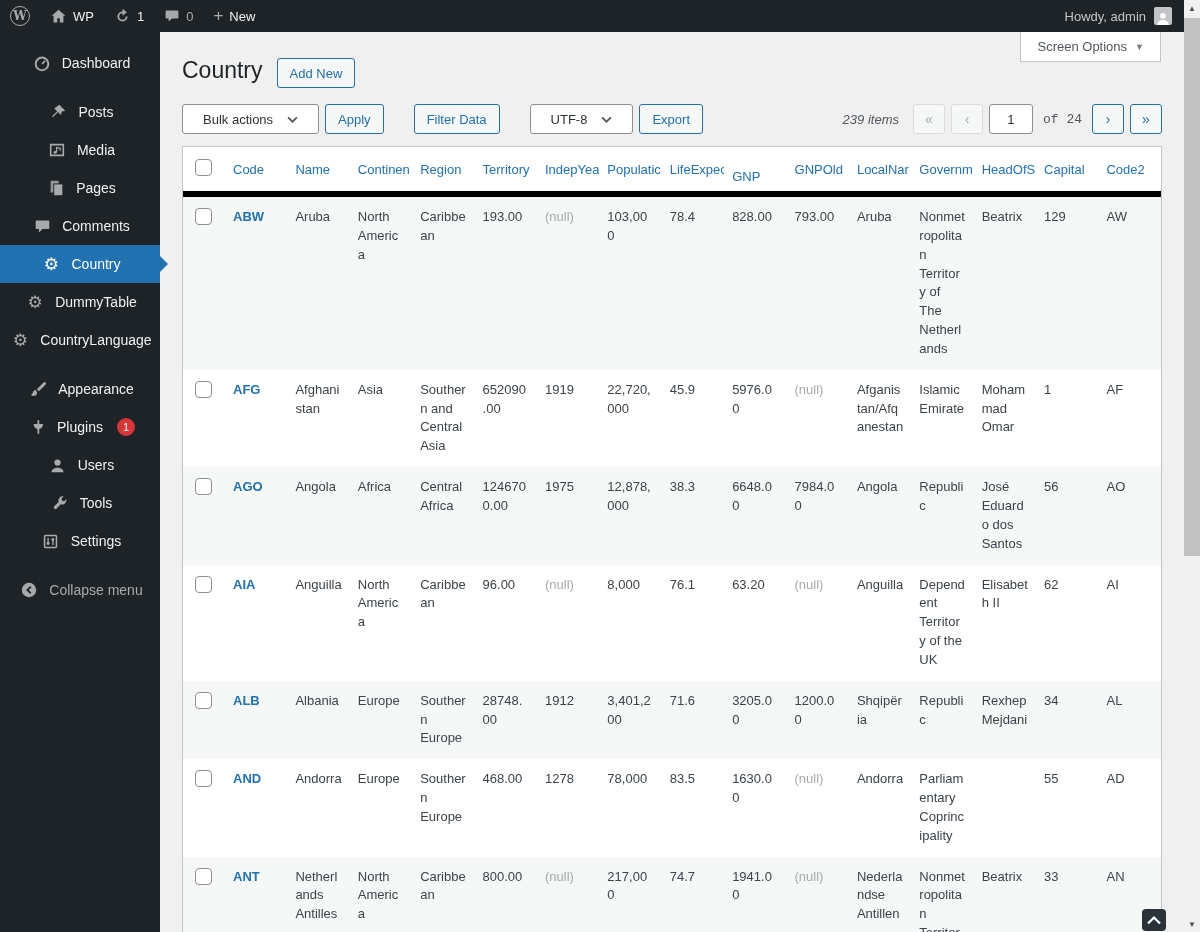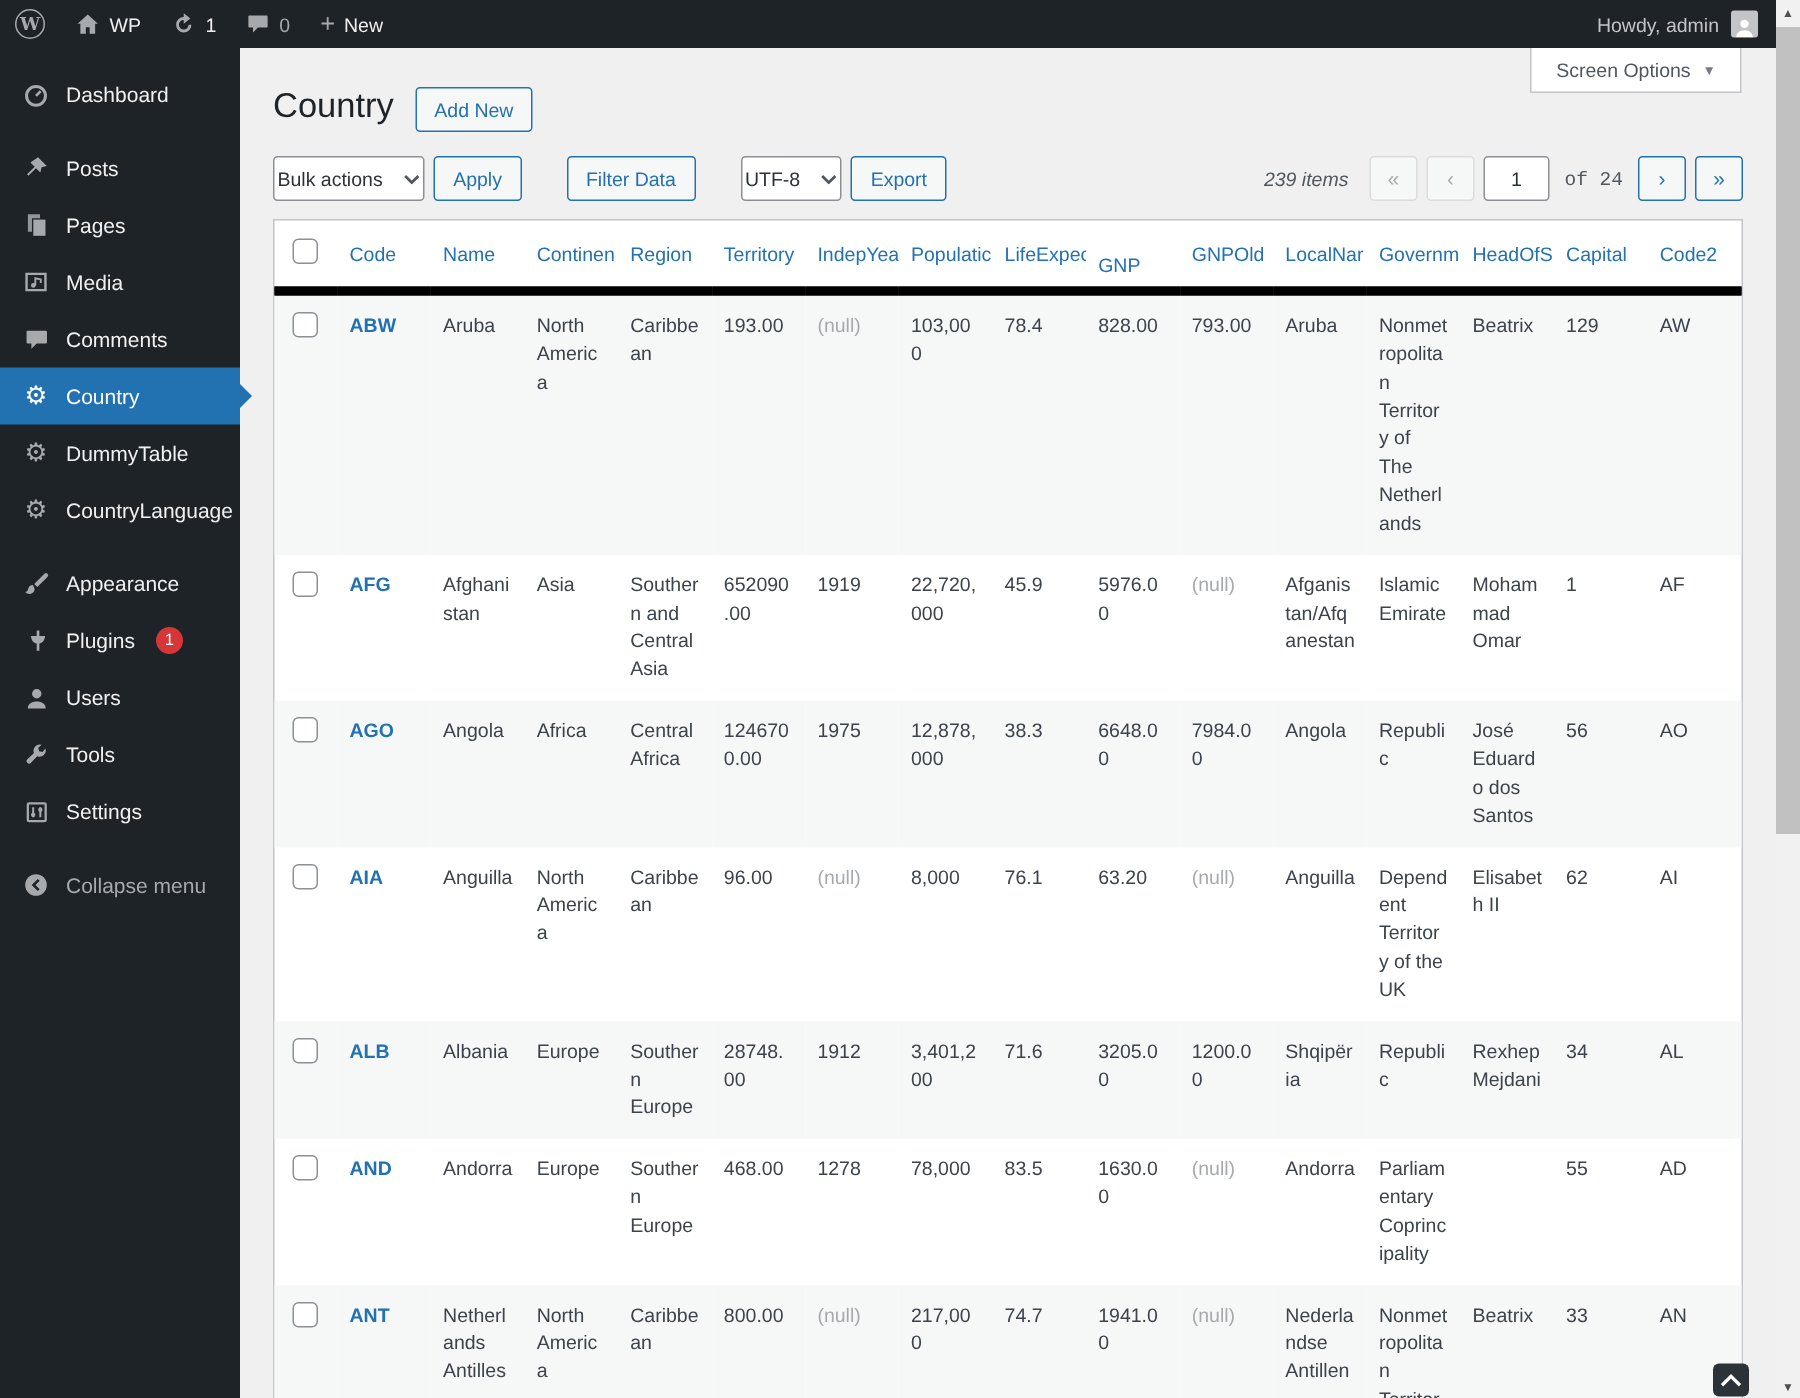--- a/index.html
+++ b/index.html
@@ -12,21 +12,21 @@
   .ab-item svg { display:block; }
   .ab-label { color:#f0f0f1; }
   .ab-count-dim { color:#a7aaad; }
   .wp-logo-circle { width:20px; height:20px; border:1.6px solid #a7aaad; border-radius:50%; display:flex; align-items:center; justify-content:center; color:#a7aaad; font-size:12px; font-weight:700; font-family:"DejaVu Serif", serif; }
   .ab-right { margin-left:auto; display:flex; align-items:center; gap:8px; padding-right:12px; }
   .avatar { width:18px; height:18px; background:#c3c4c7; border-radius:2px; display:flex; align-items:flex-end; justify-content:center; overflow:hidden; }
   .plus-glyph { font-size:17px; color:#a7aaad; line-height:1; margin-top:-2px; }
 
   
   .sidebar { position:absolute; top:32px; left:0; width:160px; height:900px; background:#1d2327; padding-top:12px; z-index:40; }
-  .menu-item { display:flex; align-items:center; gap:10px; padding:9px 12px 9px 14px; color:#f0f0f1; font-size:14px; cursor:pointer; position:relative; }
+  .menu-item { display:flex; align-items:center; gap:10px; padding:9px 12px 9px 14px; color:#f0f0f1; font-size:14px; cursor:pointer; position:relative;justify-content:center; }
   .menu-item .mi-icon { width:20px; height:20px; color:#a7aaad; display:flex; align-items:center; justify-content:center; flex:0 0 20px; }
   .menu-item.active { background:#2271b1; color:#fff; }
   .menu-item.active .mi-icon { color:#fff; }
   .menu-item.active::after { content:""; position:absolute; right:-8px; top:50%; margin-top:-8px; border:8px solid transparent; border-left-color:#2271b1; border-right:0; }
   .menu-sep { height:11px; }
   .gear-glyph { font-family:"DejaVu Sans", sans-serif; font-size:17px; line-height:1; }
   .badge { background:#d63638; color:#fff; border-radius:9px; min-width:18px; height:18px; font-size:11px; display:inline-flex; align-items:center; justify-content:center; padding:0 5px; margin-left:4px; }
   .collapse-item { color:#a7aaad; }
   .collapse-item .mi-icon { color:#a7aaad; }
 
@@ -34,21 +34,21 @@
   .content { position:absolute; top:32px; left:160px; width:1024px; height:900px; background:#f0f0f1; }
   .screen-options { position:absolute; top:0; right:23px; background:#fff; border:1px solid #c3c4c7; border-top:none; color:#50575e; font-size:13px; padding:7px 16px; display:flex; align-items:center; gap:8px; cursor:pointer; }
   .so-arrow { font-size:9px; color:#787c82; }
 
   .page-head { display:flex; align-items:center; gap:14px; padding:22px 22px 0 22px; }
   .page-title { font-size:23px; font-weight:400; color:#1d2327; line-height:1.3; }
   .btn { display:inline-flex; align-items:center; justify-content:center; background:#f6f7f7; border:1px solid #2271b1; color:#2271b1; border-radius:3px; font-size:13px; padding:5px 12px; height:30px; cursor:pointer; white-space:nowrap; }
   .add-new { margin-top:4px; }
 
   .toolbar { display:flex; align-items:center; padding:16px 22px 10px 22px; gap:6px; }
-  .fake-select { display:inline-flex; align-items:center; gap:14px; background:#fff; border:1px solid #8c8f94; border-radius:3px; color:#2c3338; font-size:13px; padding:5px 2px; height:30px; cursor:pointer;text-align:center; }
+  .fake-select { display:inline-flex; align-items:center; gap:14px; background:#fff; border:1px solid #8c8f94; border-radius:3px; color:#2c3338; font-size:13px; padding:5px 20px; height:30px; cursor:pointer;text-align:center; }
   .fs-chev svg { display:block; }
   .gap-md { width:18px; }
 
   .tablenav-pages { margin-left:auto; display:flex; align-items:center; gap:6px; color:#50575e; font-size:13px; }
   .pg-btn { width:32px; height:30px; display:inline-flex; align-items:center; justify-content:center; border-radius:3px; font-size:14px; cursor:pointer; }
   .pg-disabled { background:#f6f7f7; border:1px solid #dcdcde; color:#a7aaad; }
   .pg-active { background:#f6f7f7; border:1px solid #2271b1; color:#2271b1; }
   .pg-input { width:44px; height:30px; border:1px solid #8c8f94; border-radius:3px; text-align:center; font-size:13px; color:#2c3338; background:#fff; font-family:"Liberation Sans", sans-serif; }
   .items-count { margin-right:8px;font-style:italic; }
   .of-text { margin:0 4px;font-family:Liberation Mono, monospace; }
@@ -137,35 +137,35 @@
     <span class="mi-icon">
         <svg width="18" height="18" viewBox="0 0 20 20" fill="currentColor">
           <path d="M11.5 2l6.5 6.5-3.8 1-1 3.8-3.2-3.2L4.4 15.7l-1-1L9 9.1 5.9 6z"></path>
         </svg>
       </span>
     <span>Posts</span>
   </div>
   <div class="menu-item">
     <span class="mi-icon">
         <svg width="18" height="18" viewBox="0 0 20 20" fill="currentColor">
-          <path d="M4 2h9v3H7v10H4z" opacity=".85"></path>
-          <rect x="8" y="6" width="9" height="12"></rect>
-        </svg>
-      </span>
-    <span>Pages</span>
-  </div>
-  <div class="menu-item">
-    <span class="mi-icon">
-        <svg width="18" height="18" viewBox="0 0 20 20" fill="currentColor">
           <path d="M3 4h14v12H3z" fill="none" stroke="currentColor" stroke-width="1.8"></path>
           <circle cx="8" cy="12.5" r="1.7"></circle>
           <path d="M9.5 12.5V7.2l4 .9v2.6" fill="none" stroke="currentColor" stroke-width="1.4"></path>
         </svg>
       </span>
     <span>Media</span>
+  </div>
+  <div class="menu-item">
+    <span class="mi-icon">
+        <svg width="18" height="18" viewBox="0 0 20 20" fill="currentColor">
+          <path d="M4 2h9v3H7v10H4z" opacity=".85"></path>
+          <rect x="8" y="6" width="9" height="12"></rect>
+        </svg>
+      </span>
+    <span>Pages</span>
   </div>
   <div class="menu-item">
     <span class="mi-icon">
         <svg width="17" height="17" viewBox="0 0 20 20" fill="currentColor">
           <path d="M3 3h14c.55 0 1 .45 1 1v8c0 .55-.45 1-1 1h-7l-4.2 4v-4H3c-.55 0-1-.45-1-1V4c0-.55.45-1 1-1z"></path>
         </svg>
       </span>
     <span>Comments</span>
   </div>
   <div class="menu-item active">

